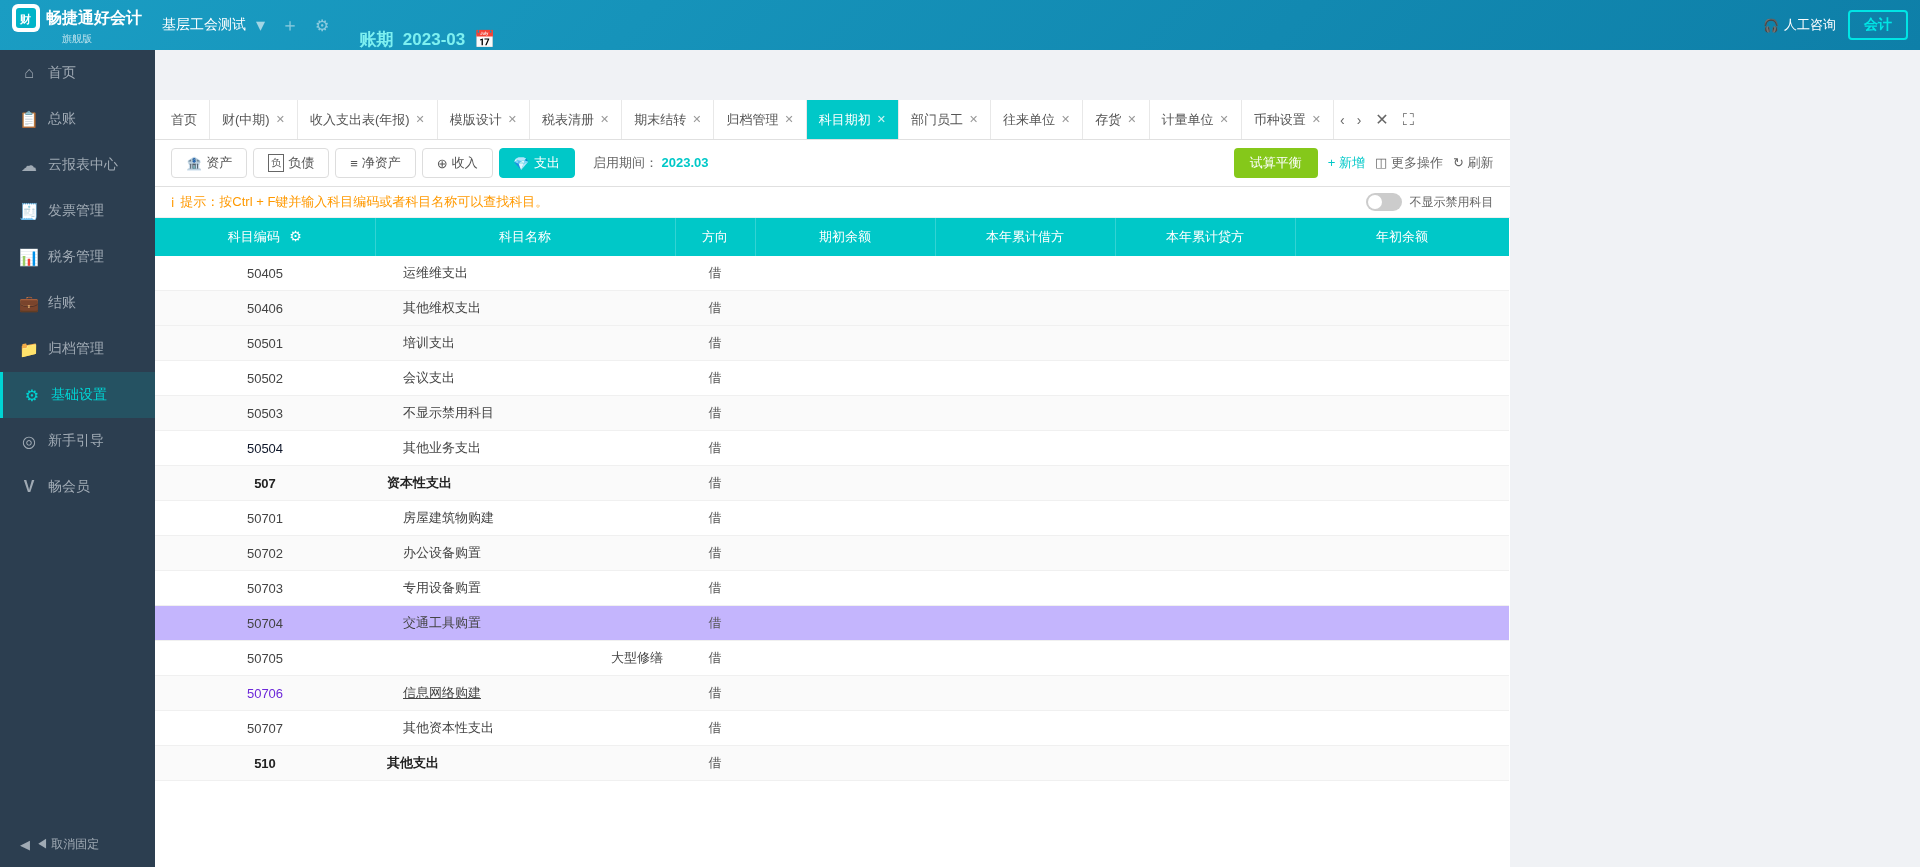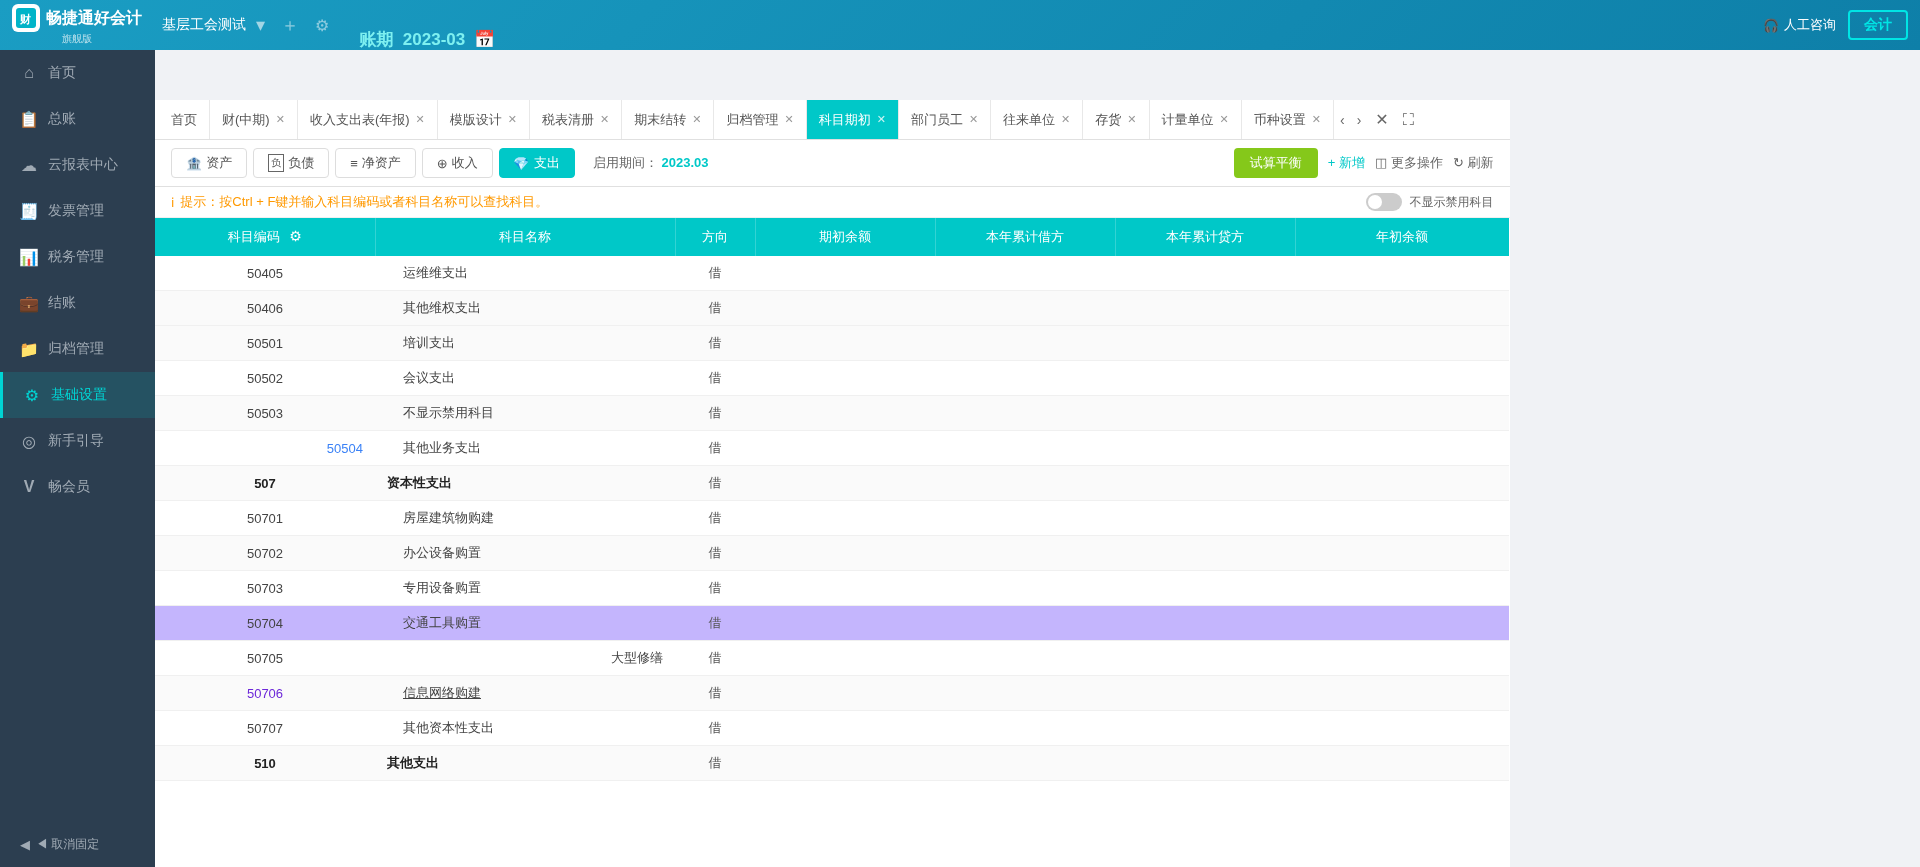--- a/index.html
+++ b/index.html
@@ -606,21 +606,21 @@
             <tr style="background: rgb(250, 250, 250);">
     <td style="color:#444;">50503</td>
     <td style="color:#444;padding-left:28px;">不显示禁用科目</td>
     <td style="color:#555;">借</td>
     <td></td>
     <td></td>
     <td></td>
     <td></td>
   </tr>
             <tr style="background: rgb(255, 255, 255);">
-    <td style="color:#3b82f6;text-align:right;">50504</td>
+    <td style="color:#0f172a;">50504</td>
     <td style="color:#444;padding-left:28px;">其他业务支出</td>
     <td style="color:#555;">借</td>
     <td></td>
     <td></td>
     <td></td>
     <td></td>
   </tr>
             <tr style="background: rgb(250, 250, 250);">
     <td style="font-weight:bold;color:#222;">507</td>
     <td style="font-weight:bold;color:#222;padding-left:12px;">资本性支出</td>

